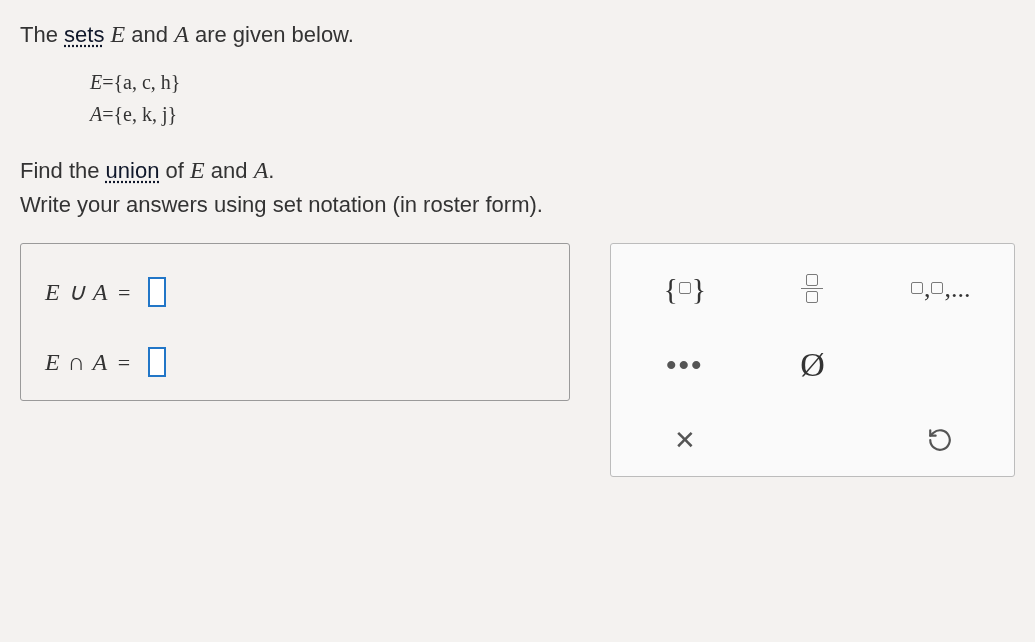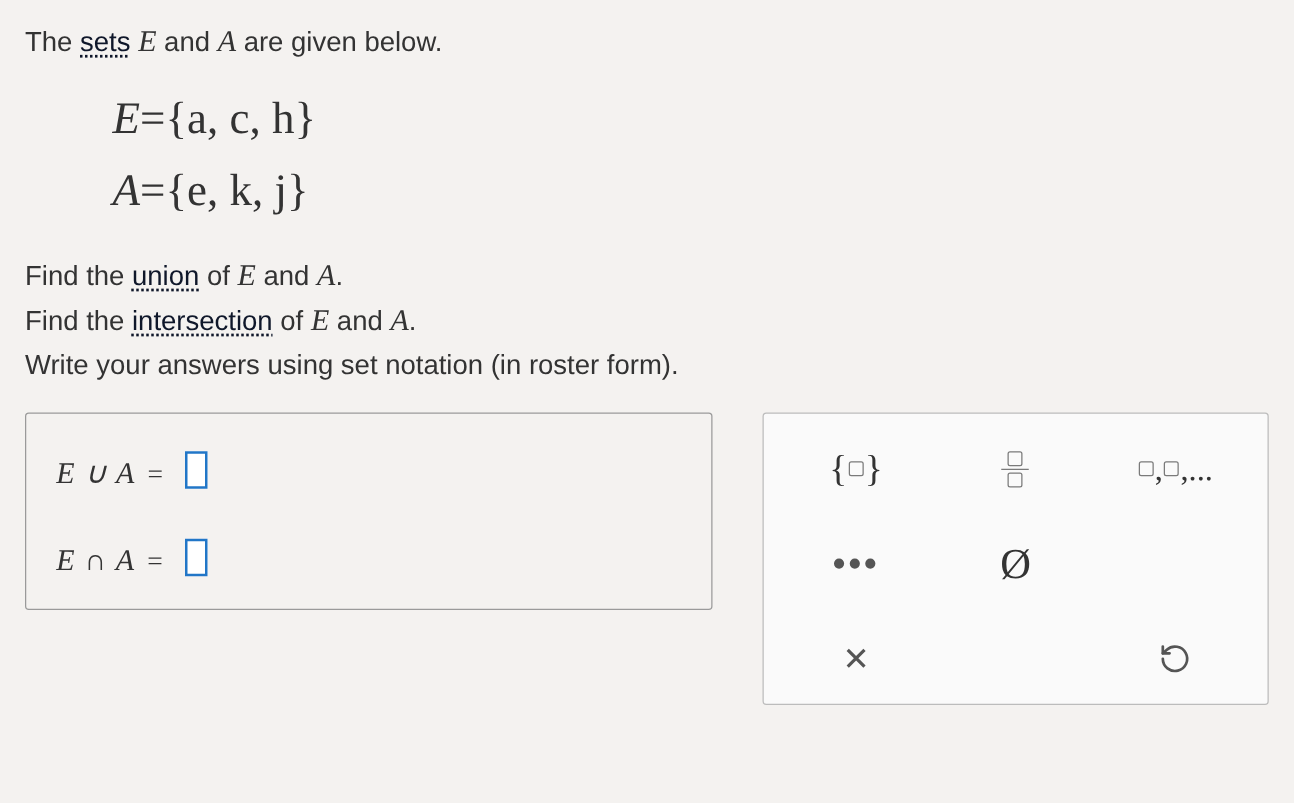--- a/index.html
+++ b/index.html
@@ -21,21 +21,21 @@
       color: #0f172a;
     }
     .math-var {
       font-family: "Times New Roman", serif;
       font-style: italic;
       font-size: 24px;
     }
     .math-block {
       font-family: "Times New Roman", serif;
       font-style: italic;
-      font-size: 36px;
+      font-size: 20px;
       margin-left: 70px;
       line-height: 1.6;
     }
     .math-block .brace { font-style: normal; }
     .instr-block {
       margin-top: 22px;
     }
     .lower-row {
       display: flex;
       gap: 40px;
@@ -44,21 +44,21 @@
     }
     .answer-box {
       border: 1.5px solid #9a9a9a;
       border-radius: 3px;
       width: 550px;
       padding: 20px 24px 14px 24px;
       background: transparent;
     }
     .answer-line {
       display: flex;
-      align-items: flex-start;
+      align-items: center;
       gap: 14px;
       font-family: "Times New Roman", serif;
       font-style: italic;
       font-size: 24px;
       margin: 10px 0 34px 0;
     }
     .op-sym { font-style: normal; padding: 0 4px; font-size: 22px; }
     .answer-input {
       width: 18px;
       height: 30px;
@@ -127,23 +127,20 @@
   </div>
   <div>
     <span>A</span><span class="brace">=</span><span class="brace">{e, k, j}</span>
   </div>
 </div>
 
 <div class="instr-block">
   <div>
     <span>Find the </span><span class="link-term">union</span><span> of </span><span class="math-var">E</span><span> and </span><span class="math-var">A</span><span>.</span>
   </div>
-  <div>
-    <span>Find the </span><span class="link-term">intersection</span><span> of </span><span class="math-var">E</span><span> and </span><span class="math-var">A</span><span>.</span>
-  </div>
   <div>Write your answers using set notation (in roster form).</div>
 </div>
 
 <div class="lower-row">
   <div class="answer-box">
     <div class="answer-line">
       <span><span style="letter-spacing:1px;">E  ∪  A</span><span class="op-sym"> = </span></span>
       <span class="answer-input"></span>
     </div>
     <div class="answer-line" style="margin-bottom:6px;">

